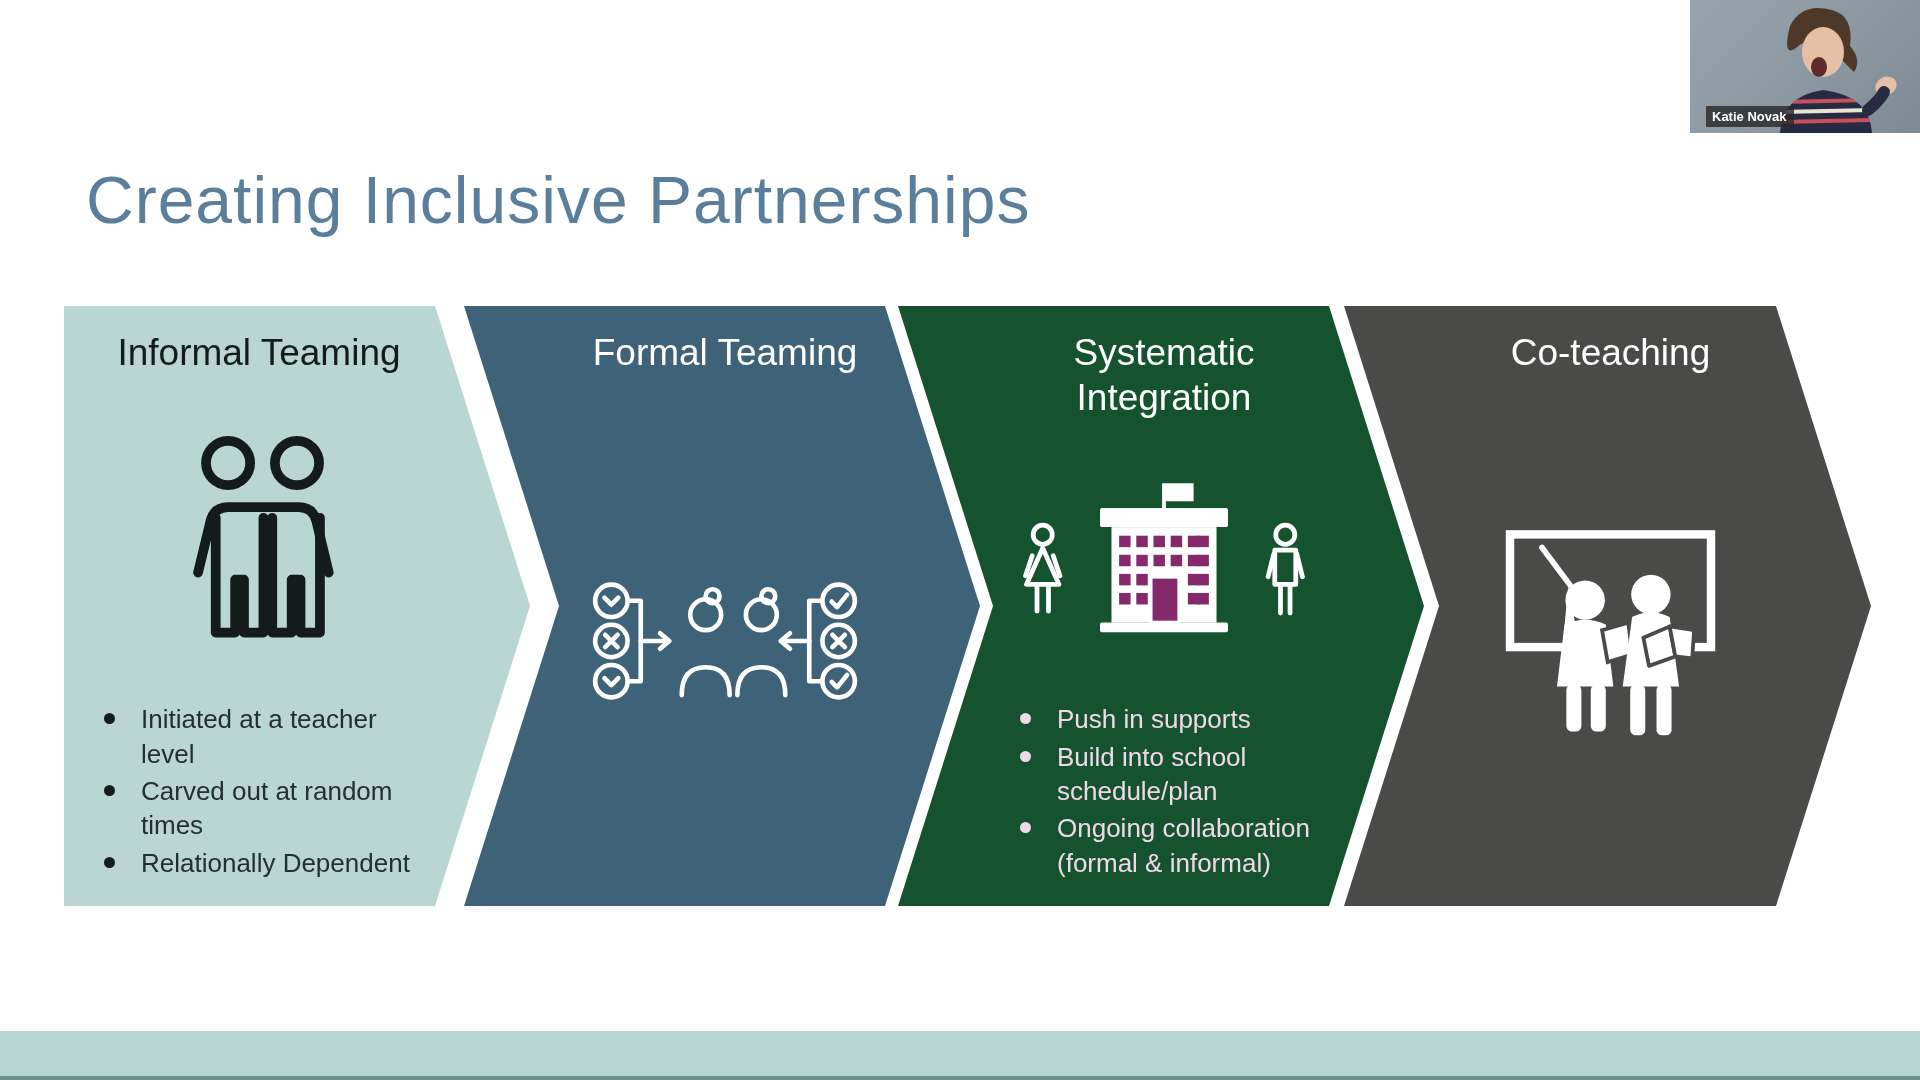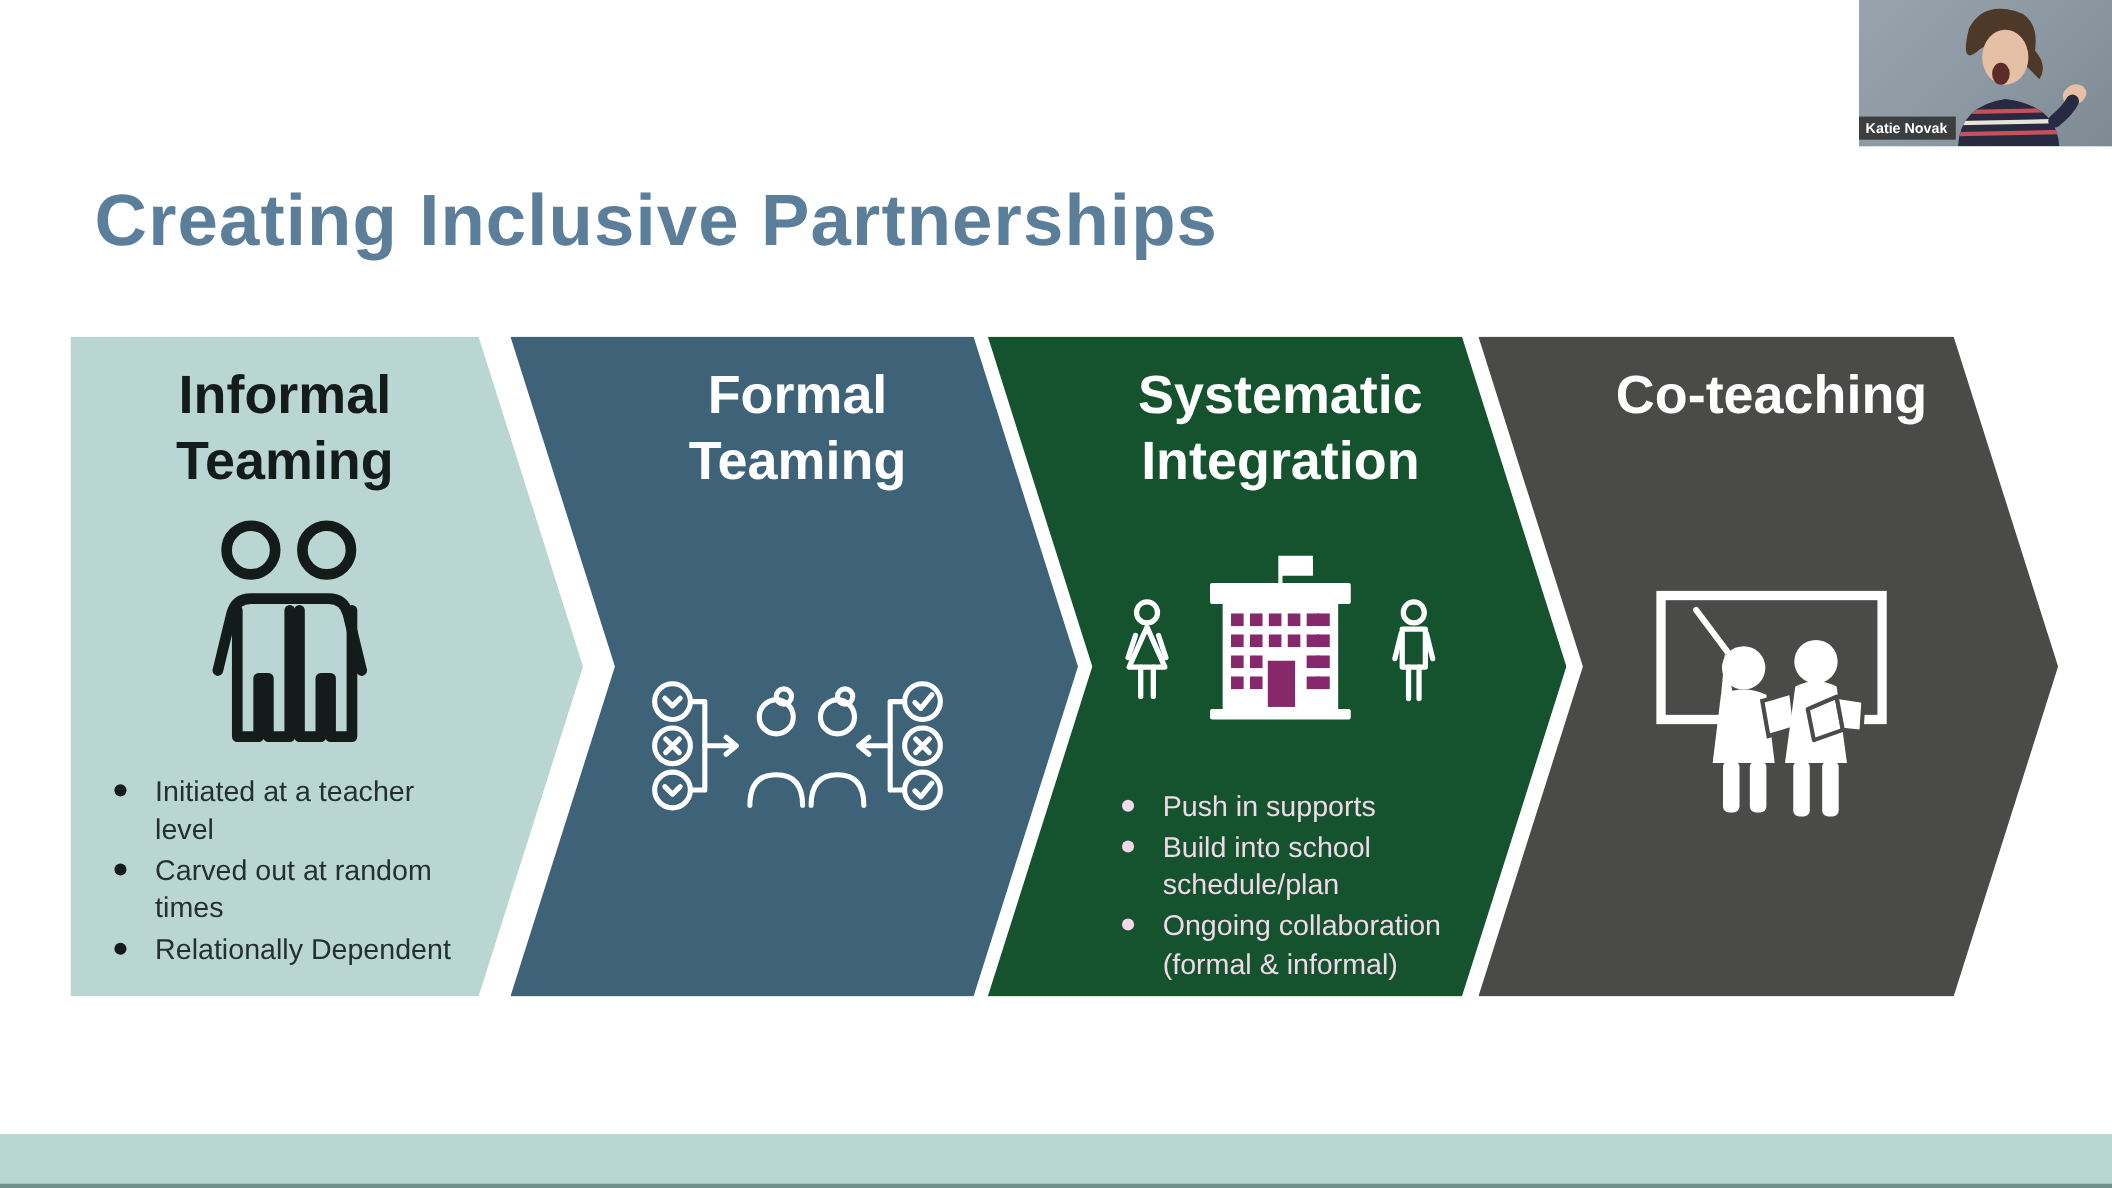--- a/index.html
+++ b/index.html
@@ -4,39 +4,39 @@
 <style>
   html,body { margin:0; padding:0; }
   body {
     width:1920px; height:1080px; position:relative; overflow:hidden;
     background:#ffffff; font-family:"Liberation Sans", sans-serif;
   }
 
   
   .slide-title {
     position:absolute; left:86px; top:118px;
-    font-size:66px; font-weight:700; letter-spacing:1px; color:#5b7f9b;
+    font-size:66px; font-weight:400; letter-spacing:1px; color:#5b7f9b;
   }
 
   
   .chev {
     position:absolute; top:306px; height:600px;
     display:flex; flex-direction:column; box-sizing:border-box;
   }
   .chev-mid  { clip-path:polygon(0 0, calc(100% - 95px) 0, 100% 50%, calc(100% - 95px) 100%, 0 100%, 95px 50%); }
   .chev-first{ clip-path:polygon(0 0, calc(100% - 95px) 0, 100% 50%, calc(100% - 95px) 100%, 0 100%); }
 
   #chev1 { left:64px;   width:466px; background:#b9d6d2; color:#24302f; padding:0 112px 0 36px; }
   #chev2 { left:464px;  width:516px; background:#3e6277; color:#dde9f1; padding:0 112px 0 118px; }
   #chev3 { left:898px;  width:526px; background:#14532d; color:#f2d9ea; padding:0 112px 0 118px;gap:48px; }
   #chev4 { left:1344px; width:527px; background:#4a4a48; color:#e8e8e8; padding:0 112px 16px 118px; }
 
   .chev-title {
     margin-top:24px; text-align:center;
-    font-size:49px; line-height:1.22; font-weight:700;
+    font-size:37px; line-height:1.22; font-weight:400;
   }
   #chev1 .chev-title { color:#131c1b; }
   #chev2 .chev-title, #chev3 .chev-title, #chev4 .chev-title { color:#ffffff; }
 
   .chev-icon { flex:1; display:flex; align-items:center; justify-content:center; }
 
   .chev-bullets { margin-bottom:26px; display:flex; flex-direction:column; gap:3px; font-size:26px; line-height:1.32; }
   .bullet { display:flex; }
   .bullet .dot {
     width:11px; height:11px; border-radius:50%; background:currentColor;
@@ -49,21 +49,21 @@
   .bottom-line { position:absolute; left:0; top:1076px; width:1920px; height:4px; background:#6f908c; }
 
   
   .webcam {
     position:absolute; left:1690px; top:0; width:230px; height:133px;
     background:linear-gradient(135deg,#97a4ad 0%,#8b98a2 55%,#7d8a94 100%);
     overflow:hidden;
   }
   .webcam svg { position:absolute; left:0; top:0; }
   .webcam-name {
-    position:absolute; left:0; bottom:6px;
+    position:absolute; left:16px; bottom:6px;
     background:rgba(42,42,42,0.82); color:#ffffff;
     font-size:13px; font-weight:700; padding:3px 8px 3px 6px;
   }
 </style>
 </head>
 <body>
 
 <div></div>
 
 <h1 class="slide-title">Creating Inclusive Partnerships</h1>

